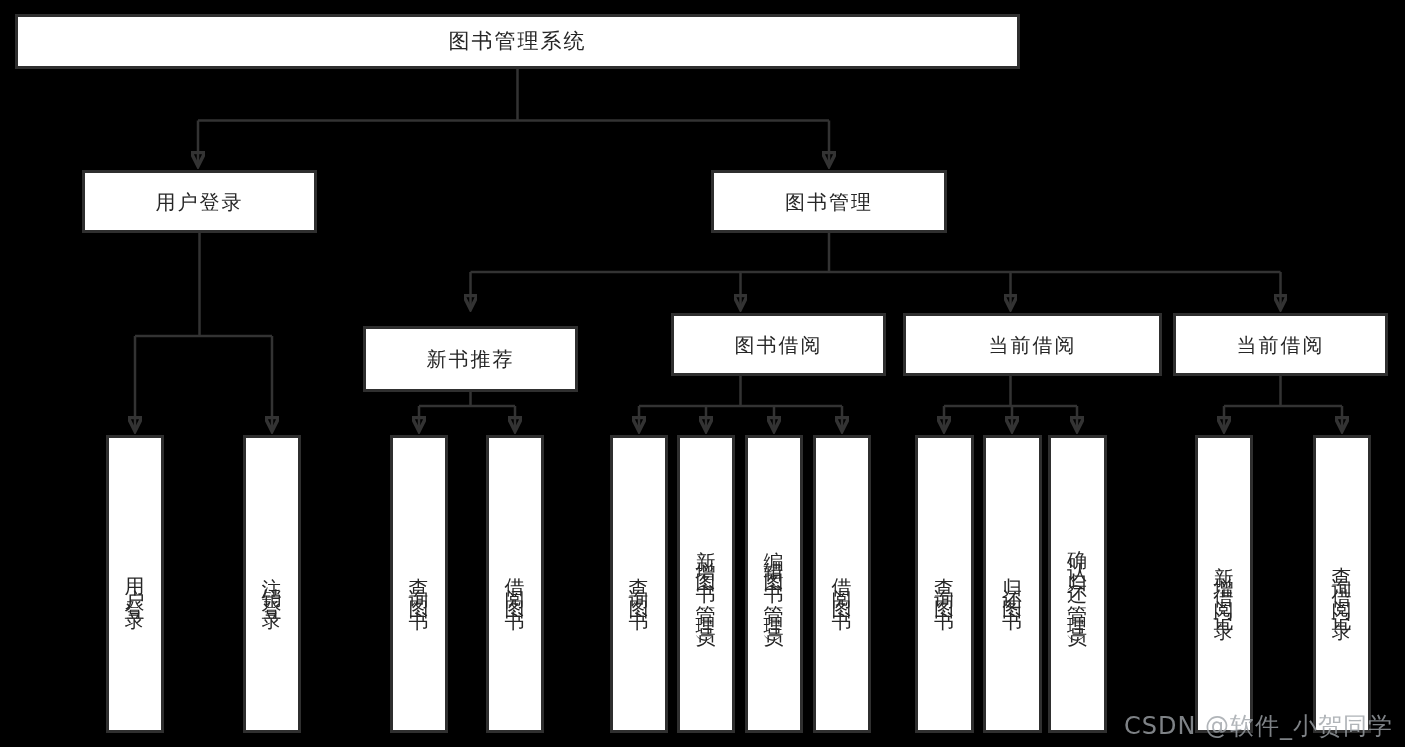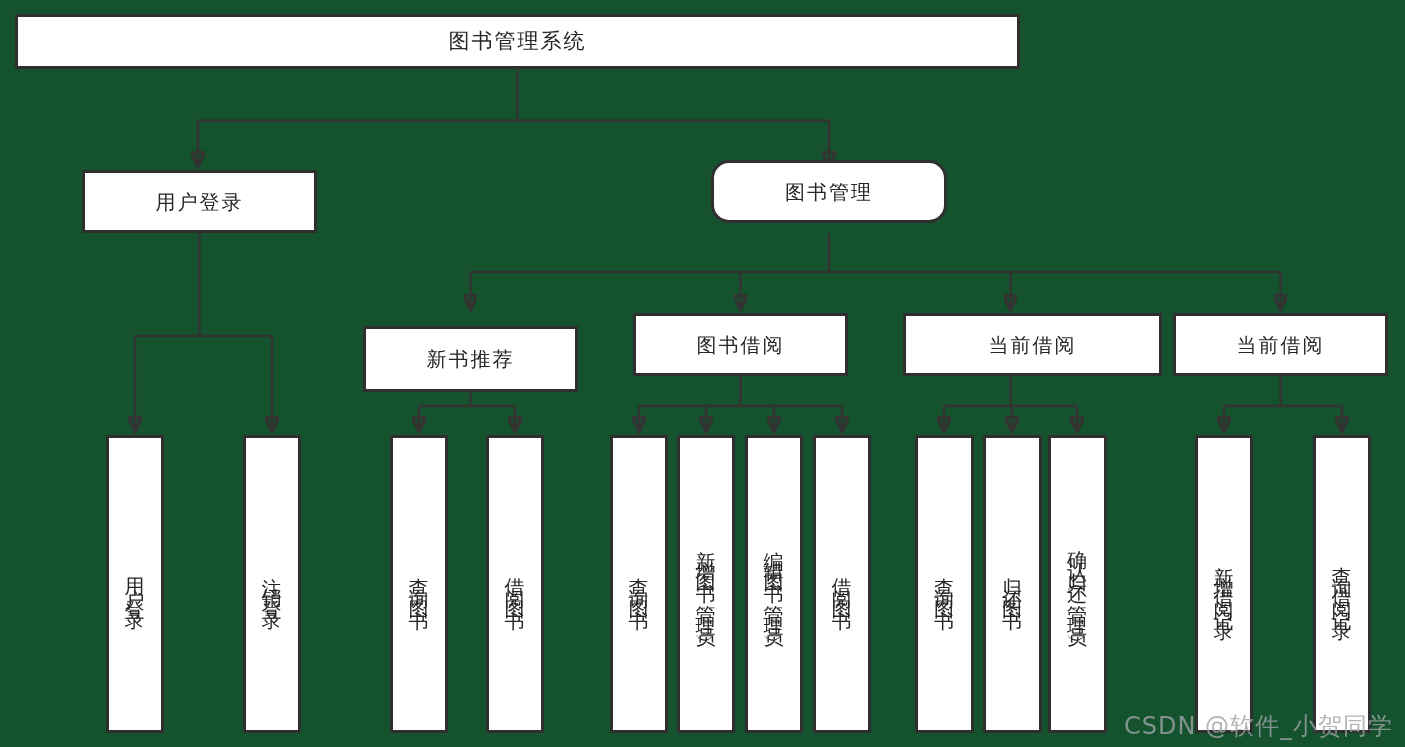--- a/index.html
+++ b/index.html
@@ -1,21 +1,21 @@
 <!DOCTYPE html>
 <html><head>
 <meta charset="utf-8">
 <style>
   * { margin:0; padding:0; box-sizing:border-box; }
   html,body { background:#ffffff; }
   body { font-family:"DejaVu Sans","Liberation Sans",sans-serif; }
 
   #canvas {
     position:relative; width:1405px; height:747px;
-    background:#14532d; overflow:hidden;
+    background:#000000; overflow:hidden;
   }
 
   #connector-layer { position:absolute; left:0; top:0; width:1405px; height:747px; }
   #connector-layer path { stroke:#333333; stroke-width:2.5; fill:none; }
 
   .node {
     position:absolute;
     border:3px solid #2f2f2f;
     background:#ffffff;
     color:#262626;
@@ -91,24 +91,24 @@
 
     <path d="M1280.5,376 V406"></path>
     <path d="M1224,406 H1342"></path>
     <path d="M1224,406 V430" marker-end="url(#arrow)"></path>
     <path d="M1342,406 V430" marker-end="url(#arrow)"></path>
   </svg>
 
   <div class="node root" style="left:15px; top:14px; width:1005px; height:55px;">图书管理系统</div>
 
   <div class="node" style="left:82px; top:170px; width:235px; height:63px;">用户登录</div>
-  <div class="node" style="left:711px; top:160px; width:236px; height:63px;border-radius:18px;">图书管理</div>
+  <div class="node" style="left:711px; top:170px; width:236px; height:63px;">图书管理</div>
 
   <div class="node" style="left:363px; top:326px; width:215px; height:66px;">新书推荐</div>
-  <div class="node" style="left:633px; top:313px; width:215px; height:63px;">图书借阅</div>
+  <div class="node" style="left:671px; top:313px; width:215px; height:63px;">图书借阅</div>
   <div class="node" style="left:903px; top:313px; width:259px; height:63px;">当前借阅</div>
   <div class="node" style="left:1173px; top:313px; width:215px; height:63px;">当前借阅</div>
 
   <div class="node vert" style="left:106px; top:435px; width:58px; height:298px;">用户登录</div>
   <div class="node vert" style="left:243px; top:435px; width:58px; height:298px;">注销登录</div>
 
   <div class="node vert" style="left:390px; top:435px; width:58px; height:298px;">查询图书</div>
   <div class="node vert" style="left:486px; top:435px; width:58px; height:298px;">借阅图书</div>
 
   <div class="node vert" style="left:610px; top:435px; width:58px; height:298px;">查询图书</div>

